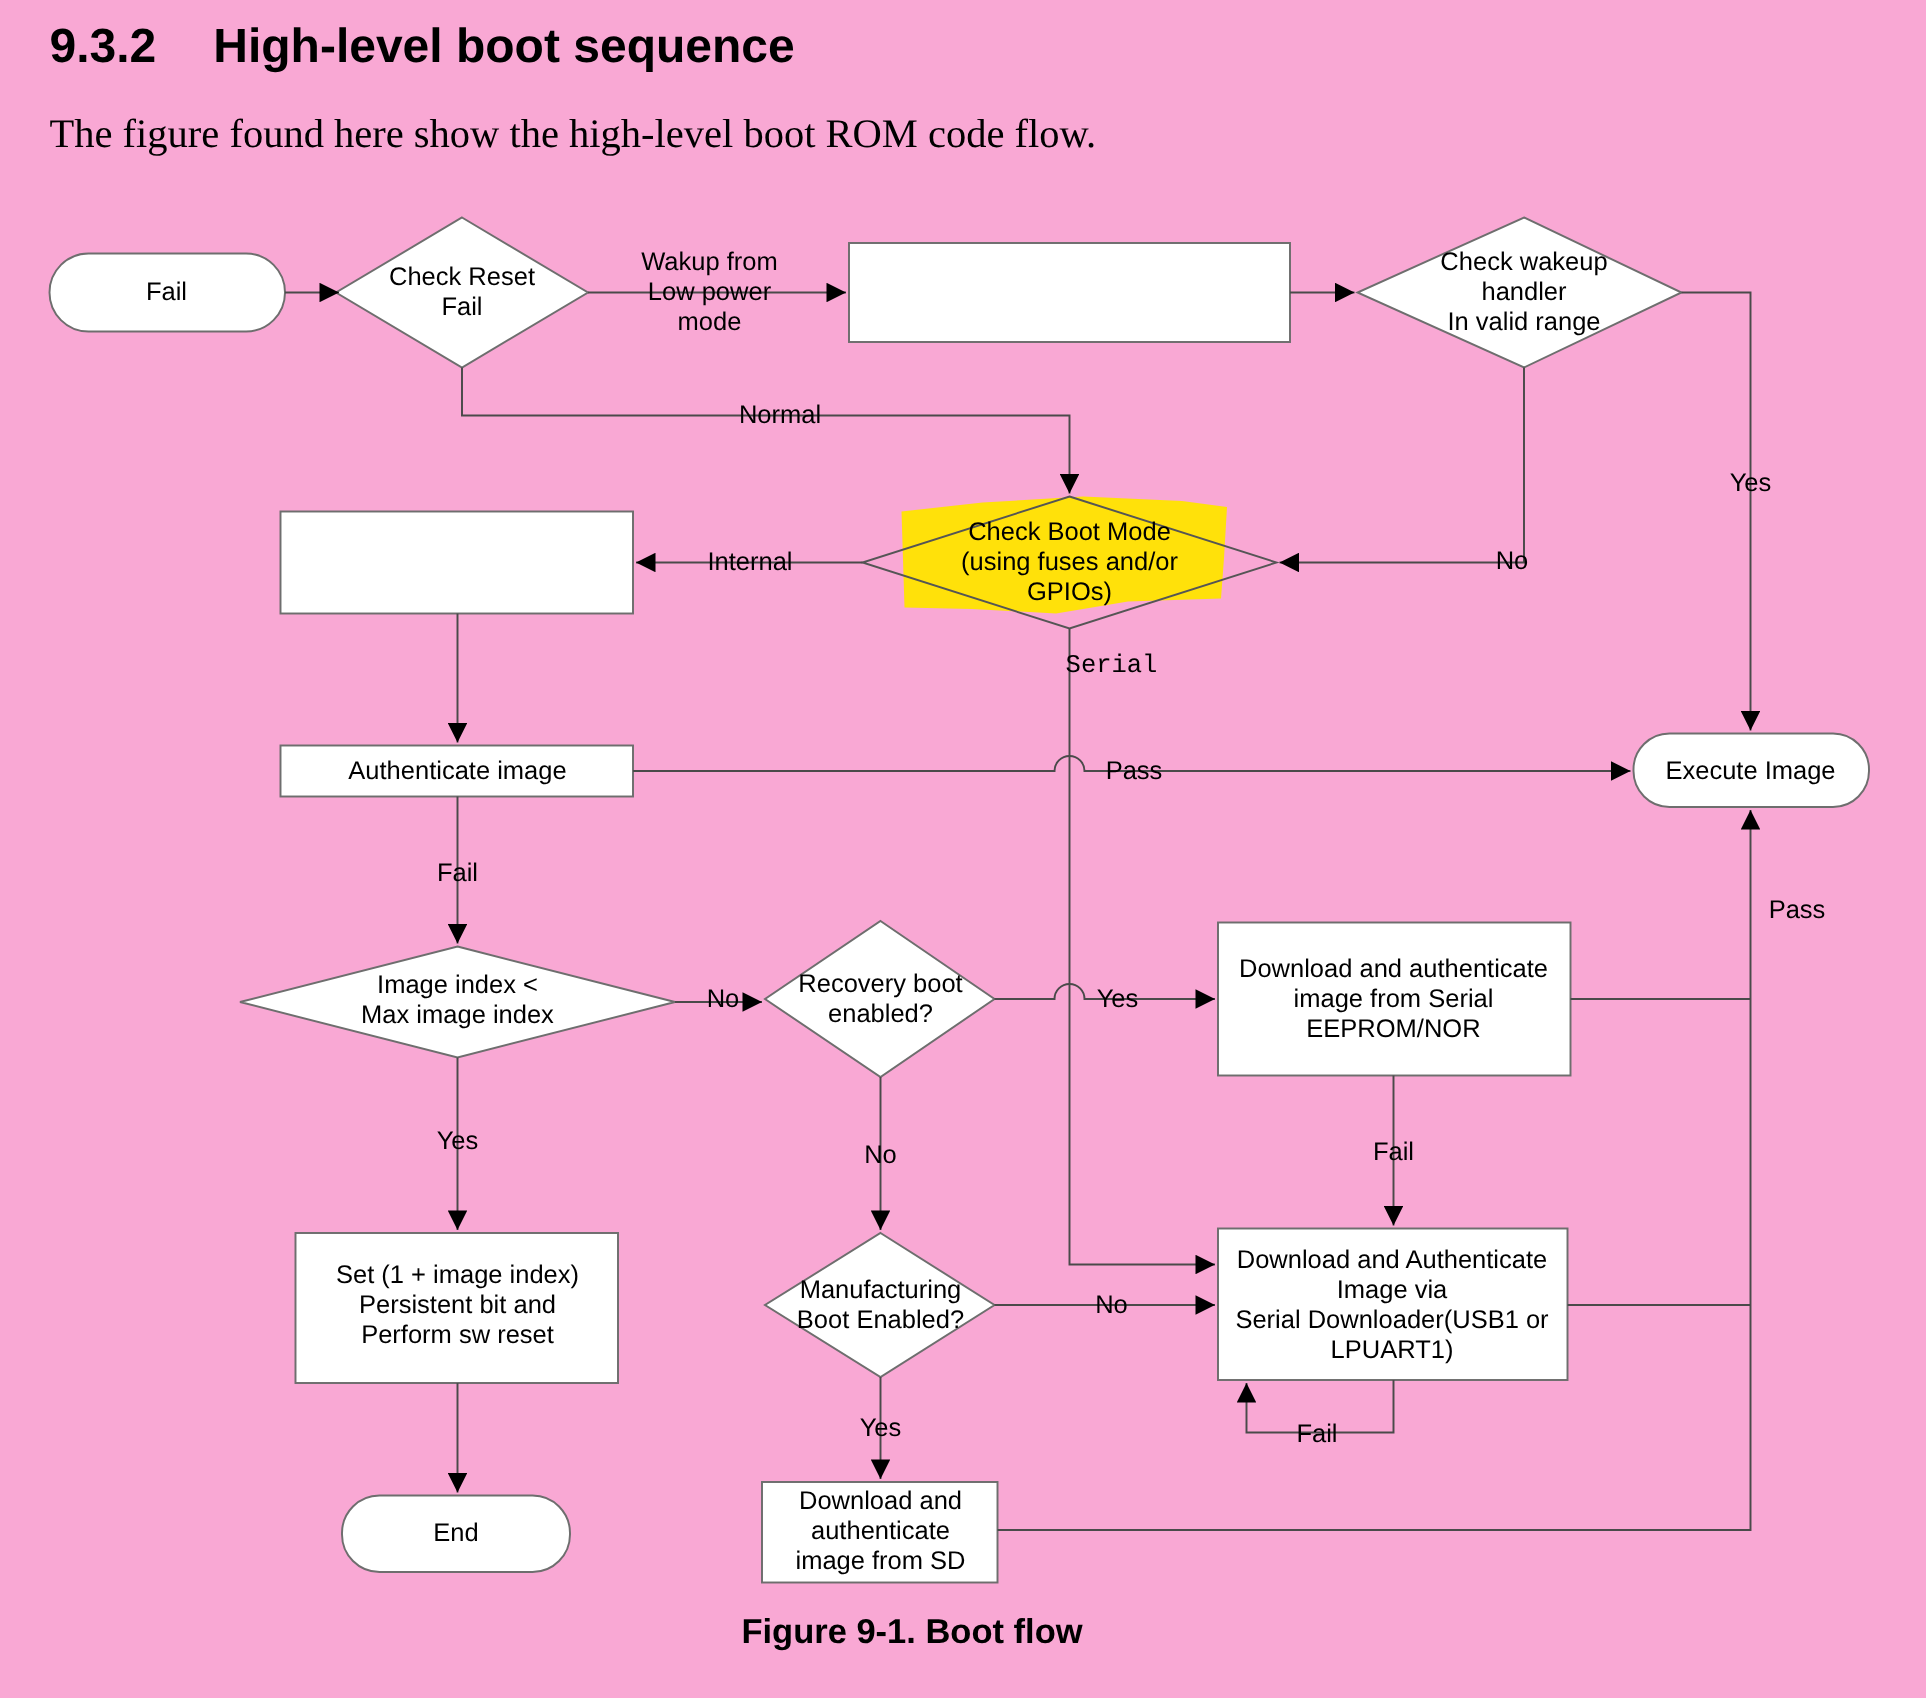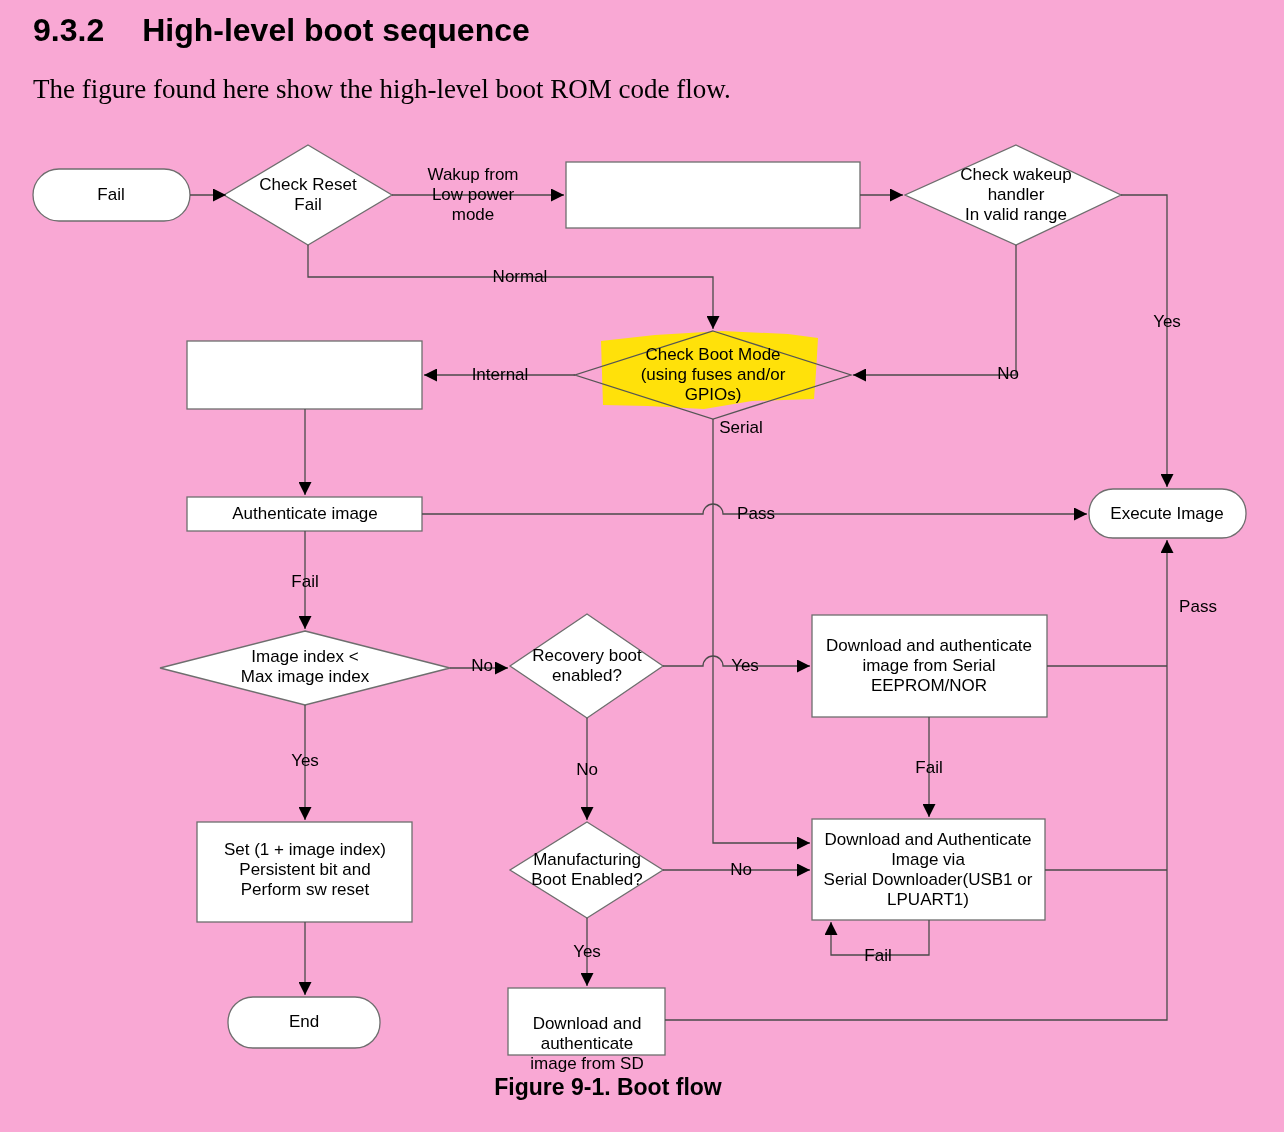--- a/index.html
+++ b/index.html
@@ -93,21 +93,21 @@
     <div class="lbl" style="left:1016px;top:65px;">Check wakeup
 handler
 In valid range</div>
     <div class="lbl" style="left:520px;top:147px;">Normal</div>
     <div class="lbl" style="left:1167px;top:192px;">Yes</div>
     <div class="lbl" style="left:1008px;top:244px;">No</div>
     <div class="lbl" style="left:500px;top:245px;">Internal</div>
     <div class="lbl" style="left:713px;top:245px;">Check Boot Mode
 (using fuses and/or
 GPIOs)</div>
-    <div class="lbl" style="left:741px;top:298px;">Serial</div>
+    <div class="lbl" style="left:741px;top:315px;font-family:Liberation Mono, monospace;">Serial</div>
     <div class="lbl" style="left:305px;top:384px;">Authenticate image</div>
     <div class="lbl" style="left:756px;top:384px;">Pass</div>
     <div class="lbl" style="left:1167px;top:384px;">Execute Image</div>
     <div class="lbl" style="left:305px;top:452px;">Fail</div>
     <div class="lbl" style="left:305px;top:537px;">Image index &lt;
 Max image index</div>
     <div class="lbl" style="left:482px;top:536px;">No</div>
     <div class="lbl" style="left:587px;top:536px;">Recovery boot
 enabled?</div>
     <div class="lbl" style="left:745px;top:536px;">Yes</div>
@@ -123,20 +123,20 @@
 Perform sw reset</div>
     <div class="lbl" style="left:587px;top:740px;">Manufacturing
 Boot Enabled?</div>
     <div class="lbl" style="left:741px;top:740px;">No</div>
     <div class="lbl" style="left:928px;top:740px;">Download and Authenticate
 Image via
 Serial Downloader(USB1 or
 LPUART1)</div>
     <div class="lbl" style="left:878px;top:826px;">Fail</div>
     <div class="lbl" style="left:587px;top:822px;">Yes</div>
-    <div class="lbl" style="left:587px;top:914px;">Download and
+    <div class="lbl" style="left:587px;top:891px;">Download and
 authenticate
 image from SD</div>
     <div class="lbl" style="left:304px;top:892px;">End</div>
   </div>
 
   <div class="caption">Figure 9-1. Boot flow</div>
 </div>
 
 </body></html>

